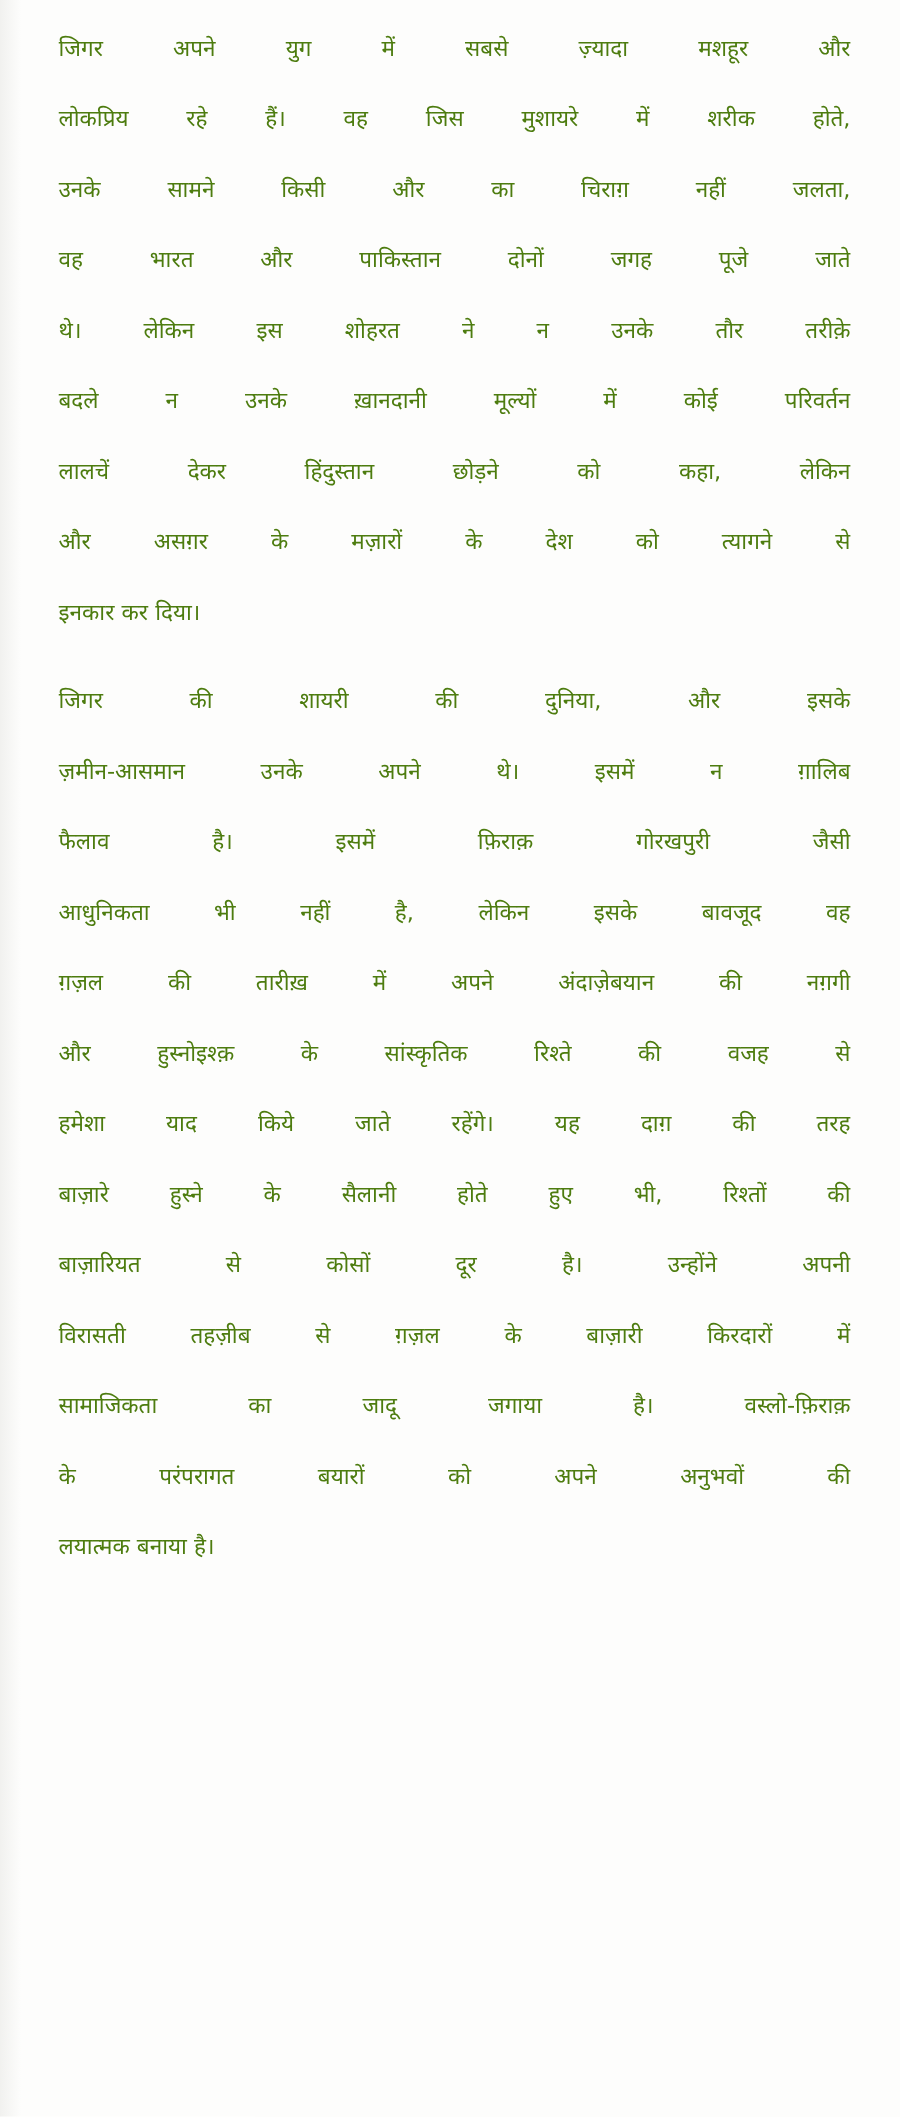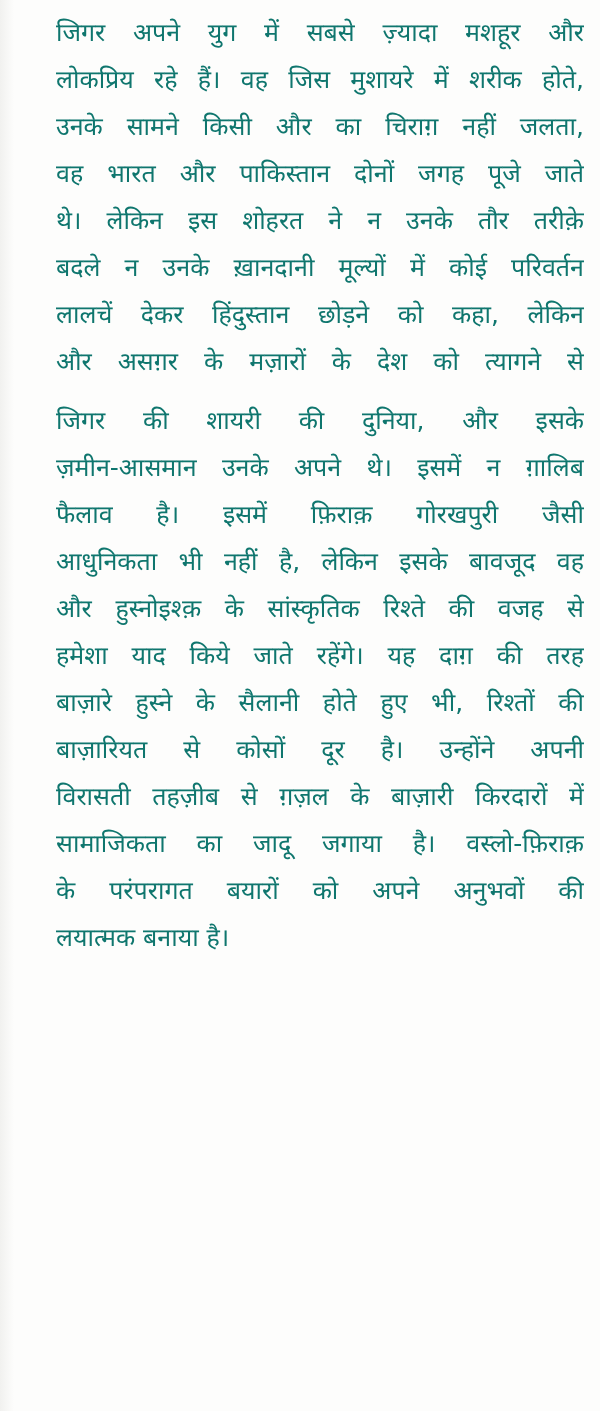--- a/index.html
+++ b/index.html
@@ -9,26 +9,26 @@
     }
     body {
       width: 600px;
       height: 1411px;
       overflow: hidden;
       position: relative;
       background: #fdfdfc;
     }
     .page {
       position: absolute;
-      left: 56px;
+      left: 39px;
       top: 9px;
       width: 528px;
       font-family: "DejaVu Sans", sans-serif;
-      color: #0f766e;
-      font-size: 25px;
+      color: #4d7c0f;
+      font-size: 15px;
     }
     .paragraph {
       margin: 0;
     }
     .paragraph + .paragraph {
       margin-top: 12px;
     }
     .line {
       display: block;
       height: 47px;
@@ -59,27 +59,29 @@
 
   <p class="paragraph">
     <span class="line">जिगर अपने युग में सबसे ज़्यादा मशहूर और</span>
     <span class="line">लोकप्रिय रहे हैं। वह जिस मुशायरे में शरीक होते,</span>
     <span class="line">उनके सामने किसी और का चिराग़ नहीं जलता,</span>
     <span class="line">वह भारत और पाकिस्तान दोनों जगह पूजे जाते</span>
     <span class="line">थे। लेकिन इस शोहरत ने न उनके तौर तरीक़े</span>
     <span class="line">बदले न उनके ख़ानदानी मूल्यों में कोई परिवर्तन</span>
     <span class="line">लालचें देकर हिंदुस्तान छोड़ने को कहा, लेकिन</span>
     <span class="line">और असग़र के मज़ारों के देश को त्यागने से</span>
+    <span class="line last">इनकार कर दिया।</span>
   </p>
 
   <p class="paragraph">
     <span class="line">जिगर की शायरी की दुनिया, और इसके</span>
     <span class="line">ज़मीन-आसमान उनके अपने थे। इसमें न ग़ालिब</span>
     <span class="line">फैलाव है। इसमें फ़िराक़ गोरखपुरी जैसी</span>
     <span class="line">आधुनिकता भी नहीं है, लेकिन इसके बावजूद वह</span>
+    <span class="line">ग़ज़ल की तारीख़ में अपने अंदाज़ेबयान की नग़गी</span>
     <span class="line">और हुस्नोइश्क़ के सांस्कृतिक रिश्ते की वजह से</span>
     <span class="line">हमेशा याद किये जाते रहेंगे। यह दाग़ की तरह</span>
     <span class="line">बाज़ारे हुस्ने के सैलानी होते हुए भी, रिश्तों की</span>
     <span class="line">बाज़ारियत से कोसों दूर है। उन्होंने अपनी</span>
     <span class="line">विरासती तहज़ीब से ग़ज़ल के बाज़ारी किरदारों में</span>
     <span class="line">सामाजिकता का जादू जगाया है। वस्लो-फ़िराक़</span>
     <span class="line">के परंपरागत बयारों को अपने अनुभवों की</span>
     <span class="line last">लयात्मक बनाया है।</span>
   </p>
 

